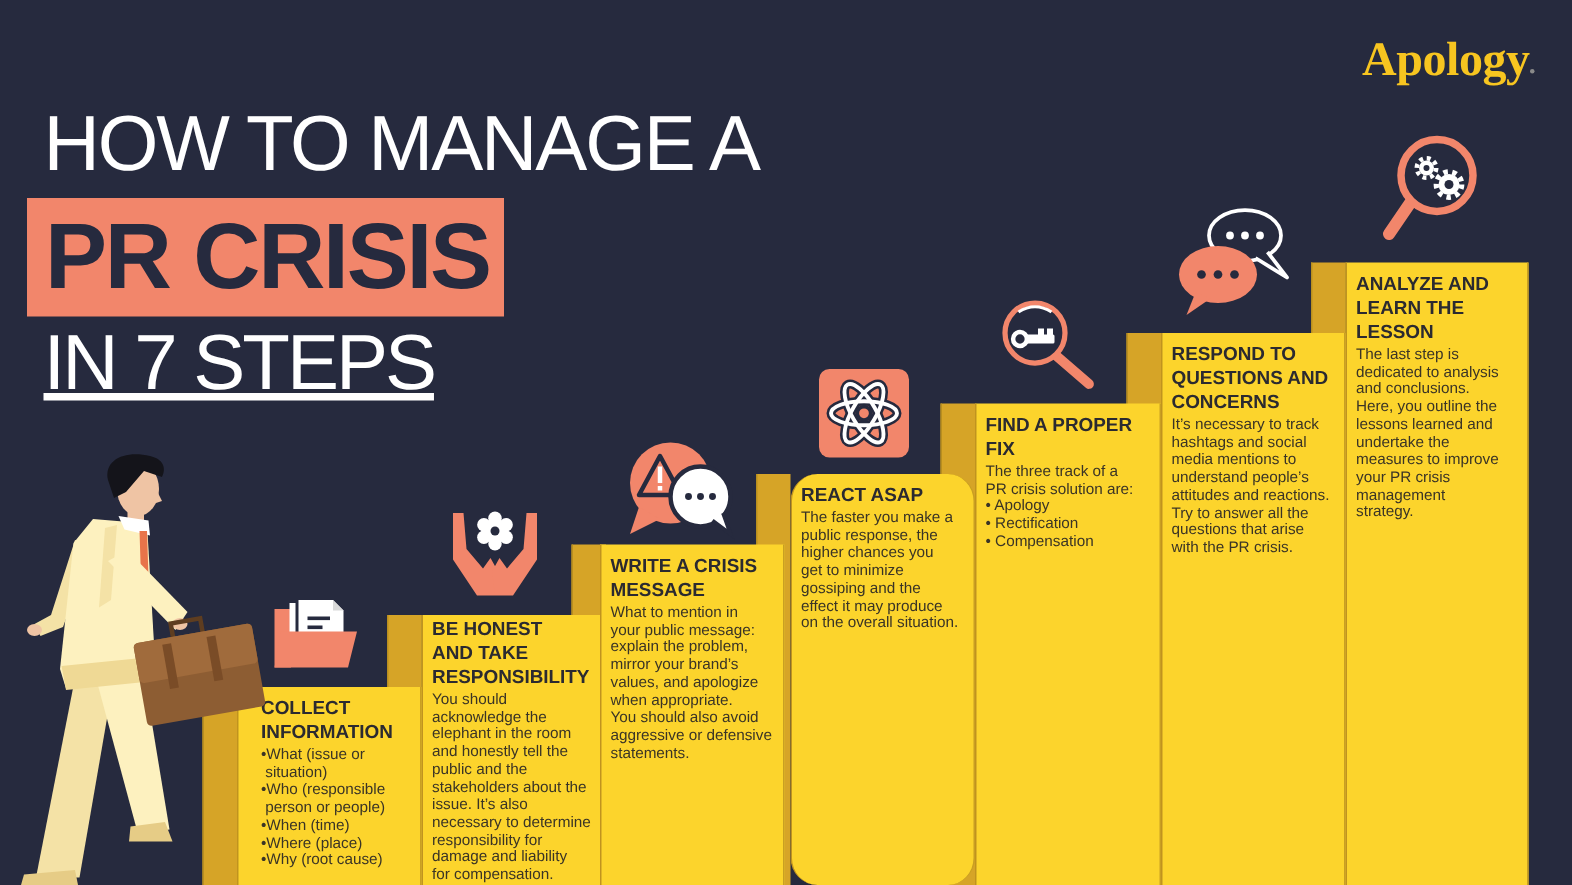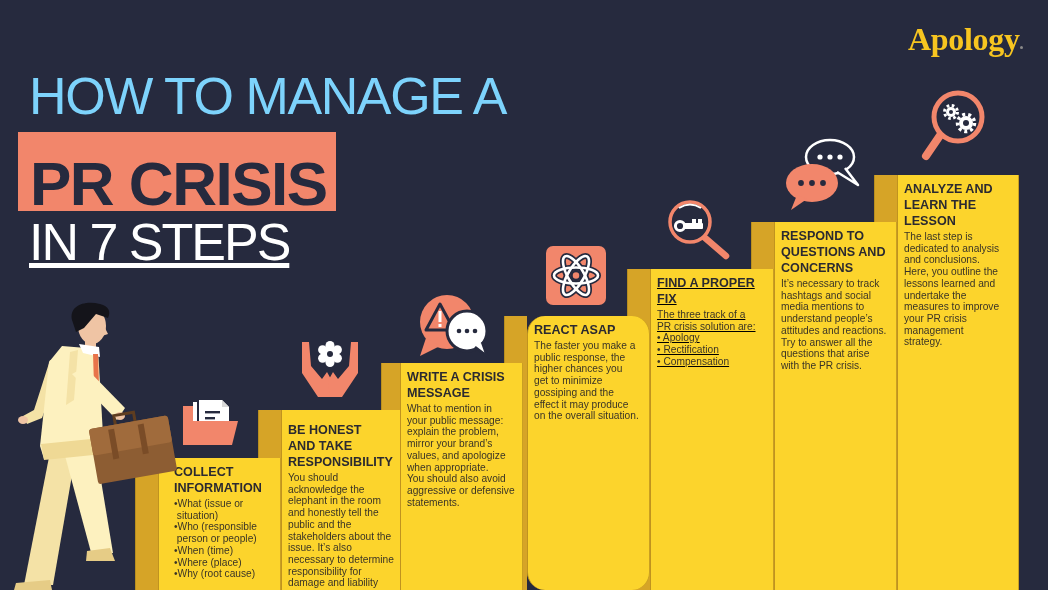--- a/index.html
+++ b/index.html
@@ -2,23 +2,23 @@
 <html><head>
 <meta charset="utf-8">
 <style>
   html, body { margin:0; padding:0; }
   body { width:1048px; height:590px; overflow:hidden; background:#262a3e; position:relative; font-family:"Liberation Sans", sans-serif; }
   .canvas { position:absolute; left:0; top:0; width:1048px; height:590px; background:#262a3e; overflow:hidden; }
 
   .logo { position:absolute; left:908px; top:23px; font-family:"Liberation Serif", serif; font-weight:700; font-size:32px; line-height:1; color:#f7c520; letter-spacing:-0.3px; white-space:nowrap; }
   .logo-dot { position:absolute; left:1020px; top:46px; width:3px; height:3px; border-radius:50%; background:#8a8a8a; }
 
-  .headline-1 { position:absolute; left:29px; top:70px; font-size:52px; line-height:1; color:#7dd3fc; letter-spacing:-1.4px; white-space:nowrap; }
+  .headline-1 { position:absolute; left:29px; top:70px; font-size:52px; line-height:1; color:#ffffff; letter-spacing:-1.4px; white-space:nowrap; }
   .highlight-box { position:absolute; left:18px; top:132px; width:318px; height:79px; background:#f2866b; }
-  .headline-2 { position:absolute; left:30px; top:141px; font-size:62px; font-weight:700; line-height:1; color:#262a3e; letter-spacing:-1.5px; white-space:nowrap;margin-top:12px; }
+  .headline-2 { position:absolute; left:30px; top:141px; font-size:62px; font-weight:700; line-height:1; color:#262a3e; letter-spacing:-1.5px; white-space:nowrap; }
   .headline-3 { position:absolute; left:29px; top:216px; font-size:52px; line-height:1; color:#ffffff; letter-spacing:-2px; white-space:nowrap;text-decoration:underline; }
 
   .side { position:absolute; bottom:0; width:23px; background:#d6a427; z-index:2; border-left:1px solid #b98f1f; box-sizing:border-box; }
   .face { position:absolute; bottom:0; background:#fcd42c; z-index:3; box-sizing:border-box; border-left:1px solid #c0931f; border-right:1px solid #c99f22; padding:6px 2px 0 6px; }
   .step-title { font-weight:700; font-size:12.6px; line-height:16px; color:#2b2a30; white-space:pre; }
   .step-body { margin-top:2px; font-size:10.2px; line-height:11.7px; color:#3a3426; white-space:pre; }
 
   .art { position:absolute; left:0; top:0; width:1048px; height:590px; z-index:5; pointer-events:none; }
 </style>
 </head>
@@ -46,21 +46,21 @@
     <div class="step-title">COLLECT
 INFORMATION</div>
     <div class="step-body">•What (issue or
  situation)
 •Who (responsible
  person or people)
 •When (time)
 •Where (place)
 •Why (root cause)</div>
   </div>
-  <div class="face" style="left:281px; top:410px; width:123px; padding-top:12px;">
+  <div class="face" style="left:281px; top:410px; width:123px; padding-top:1px;">
     <div class="step-title">BE HONEST
 AND TAKE
 RESPONSIBILITY</div>
     <div class="step-body">You should
 acknowledge the
 elephant in the room
 and honestly tell the
 public and the
 stakeholders about the
 issue. It’s also
@@ -85,21 +85,21 @@
   <div class="face" style="left:527px; top:316px; width:123px;border-radius:18px;">
     <div class="step-title">REACT ASAP</div>
     <div class="step-body">The faster you make a
 public response, the
 higher chances you
 get to minimize
 gossiping and the
 effect it may produce
 on the overall situation.</div>
   </div>
-  <div class="face" style="left:650px; top:269px; width:124px;text-decoration:underline;">
+  <div class="face" style="left:650px; top:269px; width:124px;">
     <div class="step-title">FIND A PROPER
 FIX</div>
     <div class="step-body">The three track of a
 PR crisis solution are:
 • Apology
 • Rectification
 • Compensation</div>
   </div>
   <div class="face" style="left:774px; top:222px; width:123px;">
     <div class="step-title">RESPOND TO

